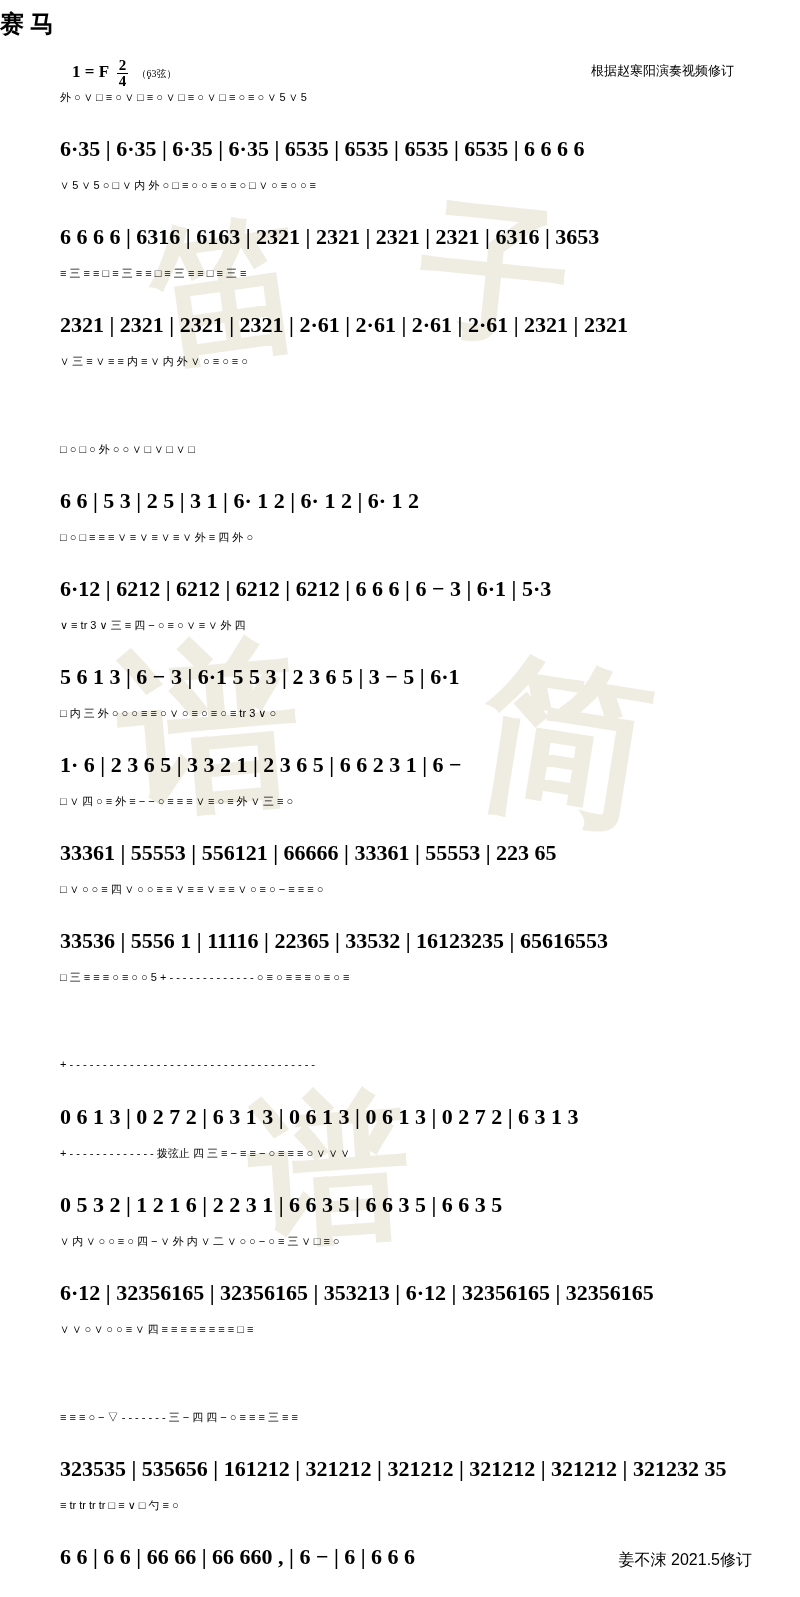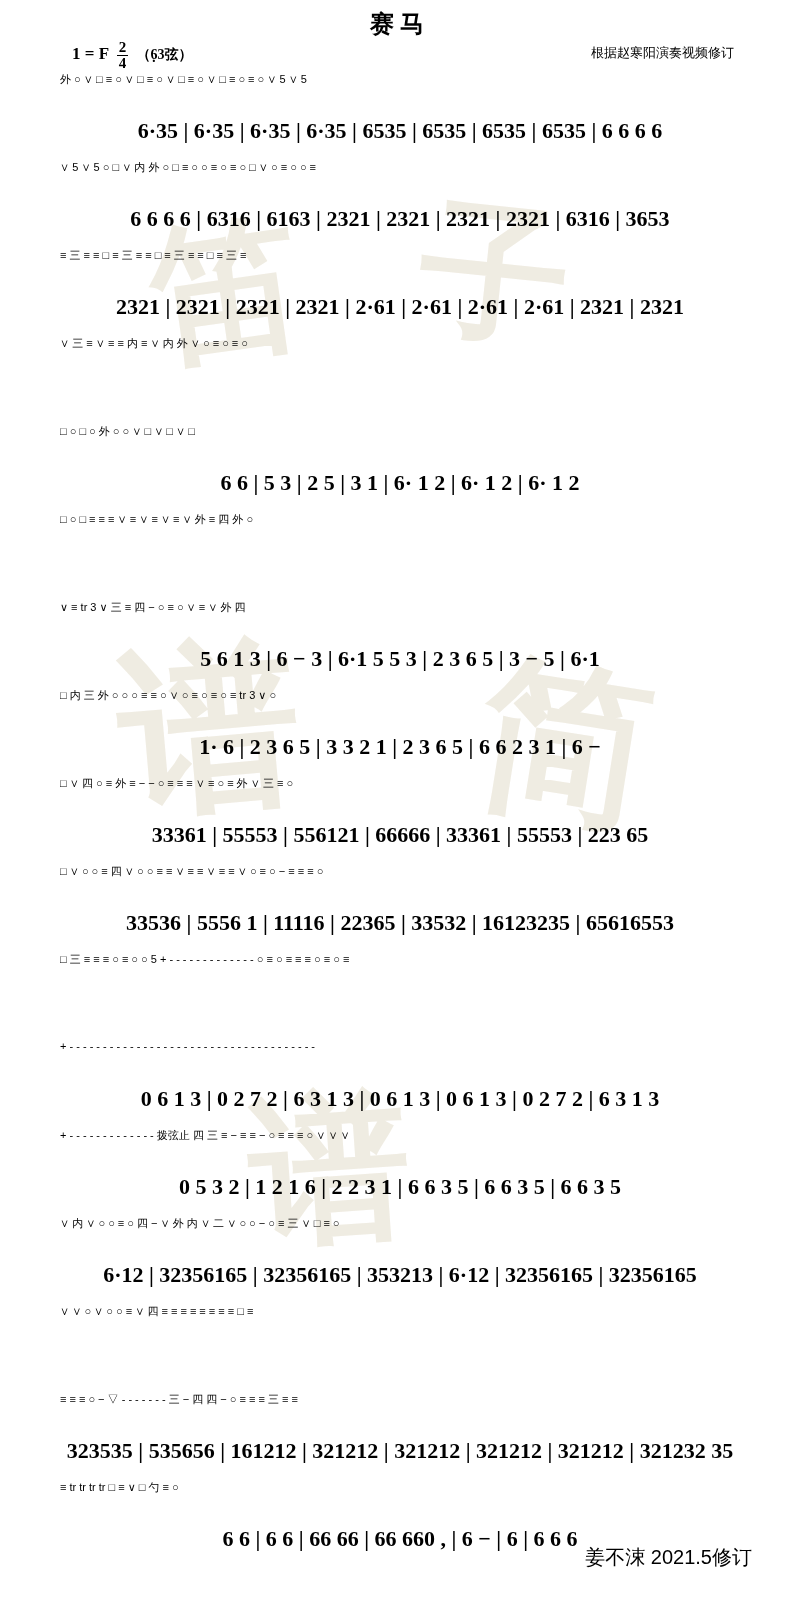--- a/index.html
+++ b/index.html
@@ -36,30 +36,30 @@
     font-weight: bold;
     font-size: 150px;
     line-height: 1;
     letter-spacing: 6px;
     white-space: nowrap;
     opacity: 0.9;
   }
   .title {
     position: relative;
     z-index: 2;
-    text-align: center;
     font-size: 24px;
     font-weight: bold;
     letter-spacing: 6px;
     padding-top: 8px;
     font-family: "Liberation Serif", serif;
   }
   .header-row {
     position: relative;
     z-index: 2;
+    margin-top: 18px;
     height: 26px;
   }
   .key-sig {
     position: absolute;
     left: 72px;
     top: 0;
     font-size: 17px;
     font-weight: bold;
     font-family: "Liberation Serif", serif;
     white-space: nowrap;
@@ -75,22 +75,22 @@
   .key-sig .meter .num {
     display: block;
     border-bottom: 1.5px solid #000;
     padding: 0 2px;
   }
   .key-sig .meter .den {
     display: block;
     padding: 0 2px;
   }
   .key-sig .strings {
-    font-size: 14px;
-    font-weight: bold;
+    font-size: 10px;
+    font-weight: normal;
   }
   .key-sig .dotted {
     position: relative;
   }
   .key-sig .dotted::after {
     content: "·";
     position: absolute;
     left: 50%;
     transform: translateX(-50%);
     bottom: -8px;
@@ -118,41 +118,41 @@
   .line .notes {
     position: absolute;
     left: 0;
     right: 0;
     bottom: 12px;
     font-family: "Liberation Serif", serif;
     font-size: 22px;
     font-weight: bold;
     letter-spacing: 0px;
     white-space: nowrap;
-    text-align: center;
+    text-align: left;
     line-height: 1;
   }
   .line .marks {
     position: absolute;
     left: 0;
     right: 0;
     top: 6px;
     height: 44px;
     font-family: "Liberation Sans", sans-serif;
     font-size: 11px;
     white-space: nowrap;
     color: #000;
     letter-spacing: 0px;
   }
   .footer {
     position: absolute;
     z-index: 2;
     right: 48px;
     bottom: 26px;
-    font-size: 20px;
+    font-size: 16px;
     font-family: "Liberation Sans", sans-serif;
   }
 </style>
 </head>
 <body>
 
 <div class="sheet">
 
   <div class="watermark">
     <div class="wm-blob" style="left:150px; top:215px; transform:rotate(-8deg);">笛</div>
@@ -197,20 +197,21 @@
       <div class="marks">∨ 三 ≡ ∨ ≡ ≡ 内 ≡ ∨ 内 外 ∨ ○ ≡ ○ ≡ ○</div>
     </div>
 
     <div class="line">
       <div class="marks">□ ○ □ ○ 外 ○ ○ ∨ □ ∨ □ ∨ □</div>
       <div class="notes">6 6 | 5 3 | 2 5 | 3 1 | 6· 1 2 | 6· 1 2 | 6· 1 2</div>
     </div>
 
     <div class="line">
       <div class="marks">□ ○ □ ≡ ≡ ≡ ∨ ≡ ∨ ≡ ∨ ≡ ∨ 外 ≡ 四 外 ○</div>
+      <div class="notes">6·12 | 6212 | 6212 | 6212 | 6212 | 6 6 6 | 6 − 3 | 6·1 | 5·3</div>
     </div>
 
     <div class="line">
       <div class="marks">∨ ≡ tr 3 ∨ 三 ≡ 四 − ○ ≡ ○ ∨ ≡ ∨ 外 四</div>
       <div class="notes">5 6 1 3 | 6 − 3 | 6·1 5 5 3 | 2 3 6 5 | 3 − 5 | 6·1</div>
     </div>
 
     <div class="line">
       <div class="marks">□ 内 三 外 ○ ○ ○ ≡ ≡ ○ ∨ ○ ≡ ○ ≡ ○ ≡ tr 3 ∨ ○</div>
       <div class="notes">1· 6 | 2 3 6 5 | 3 3 2 1 | 2 3 6 5 | 6 6 2 3 1 | 6 −</div>

